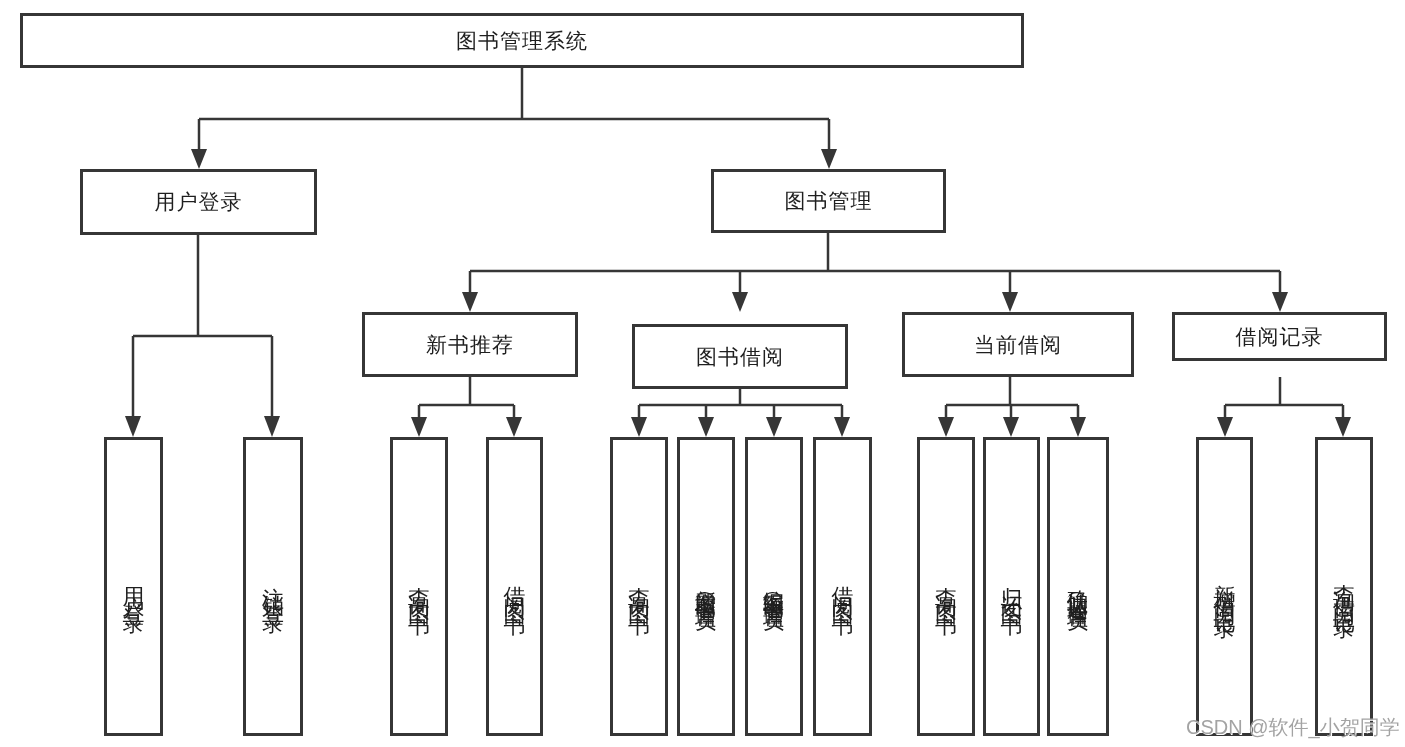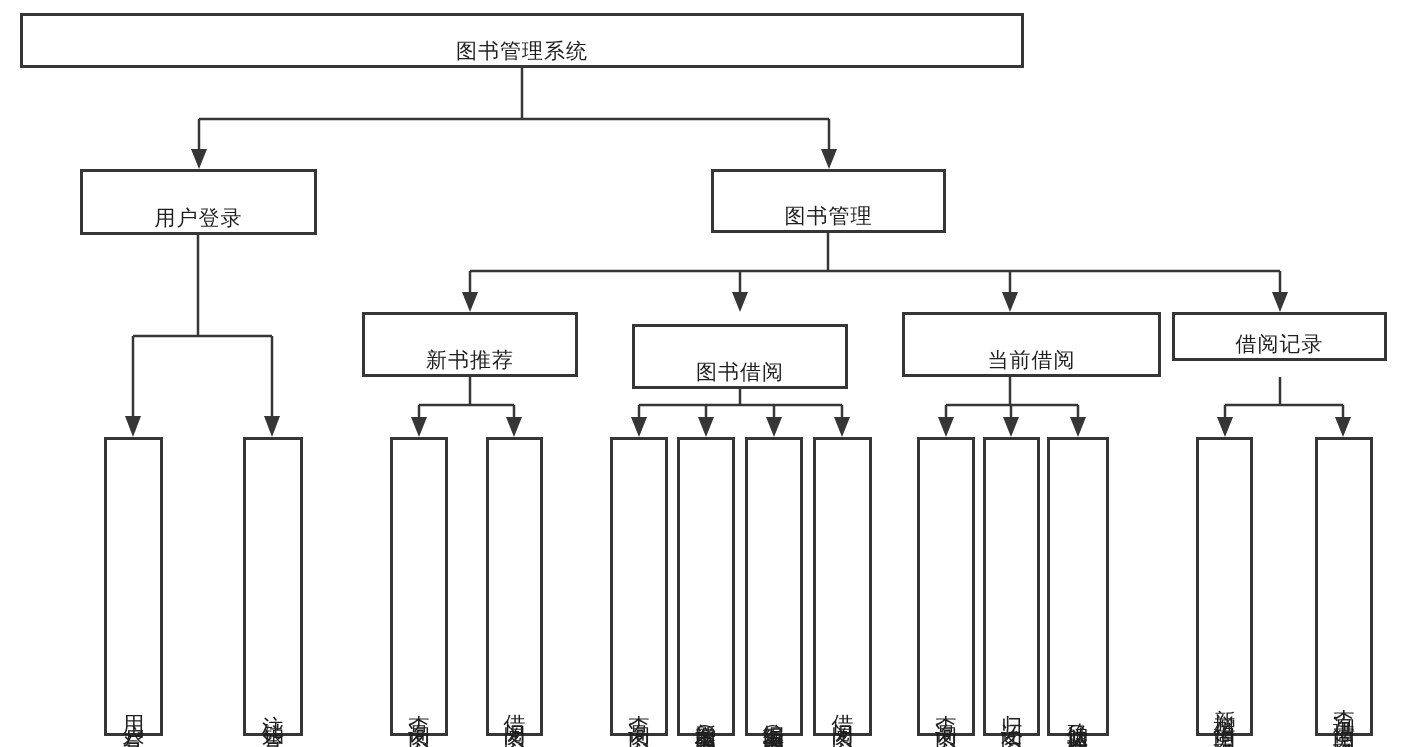--- a/index.html
+++ b/index.html
@@ -16,21 +16,21 @@
     left: 0; top: 0;
     width: 1405px; height: 747px;
     pointer-events: none;
   }
   .node {
     position: absolute;
     box-sizing: border-box;
     border: 3px solid #363636;
     background: #ffffff;
     display: flex;
-    align-items: flex-end;
+    align-items: center;
     justify-content: center;
     color: #1f1f1f;
   }
   .hnode { font-size: 21px; letter-spacing: 1px; }
   .leaf .vtext {
     writing-mode: vertical-rl;
     text-orientation: mixed;
     font-size: 22px;
     letter-spacing: 9px;
     color: #1f1f1f;
@@ -38,21 +38,21 @@
   }
   .leaf.long .vtext { font-size: 21px; letter-spacing: 3px; }
   .leaf.med  .vtext { letter-spacing: 7px; }
 
   
   #root-box   { left:20px;  top:13px;  width:1004px; height:55px; }
   #n-login    { left:80px;  top:169px; width:237px;  height:66px; }
   #n-bookmgmt { left:711px; top:169px; width:235px;  height:64px; }
   #n-newbook  { left:362px; top:312px; width:216px;  height:65px; }
   #n-borrow   { left:632px; top:324px; width:216px;  height:65px; }
-  #n-current  { left:902px; top:312px; width:259px;  height:65px; }
+  #n-current  { left:902px; top:312px; width:232px;  height:65px; }
   #n-record   { left:1172px;top:312px; width:215px;  height:49px; }
 
   .leaf { top:437px; height:299px; }
   #leaf-0  { left:104px;  width:59px; }
   #leaf-1  { left:243px;  width:60px; }
   #leaf-2  { left:390px;  width:58px; }
   #leaf-3  { left:486px;  width:57px; }
   #leaf-4  { left:610px;  width:58px; }
   #leaf-5  { left:677px;  width:58px; }
   #leaf-6  { left:745px;  width:58px; }
@@ -209,14 +209,15 @@
   <div class="node leaf long" id="leaf-10">
     <span class="vtext">确认归还（管理员）</span>
   </div>
   <div class="node leaf med" id="leaf-11">
     <span class="vtext">新增借阅记录</span>
   </div>
   <div class="node leaf med" id="leaf-12">
     <span class="vtext">查询借阅记录</span>
   </div>
 
+  <div id="watermark">CSDN @软件_小贺同学</div>
 
 </div>
 
 </body></html>

